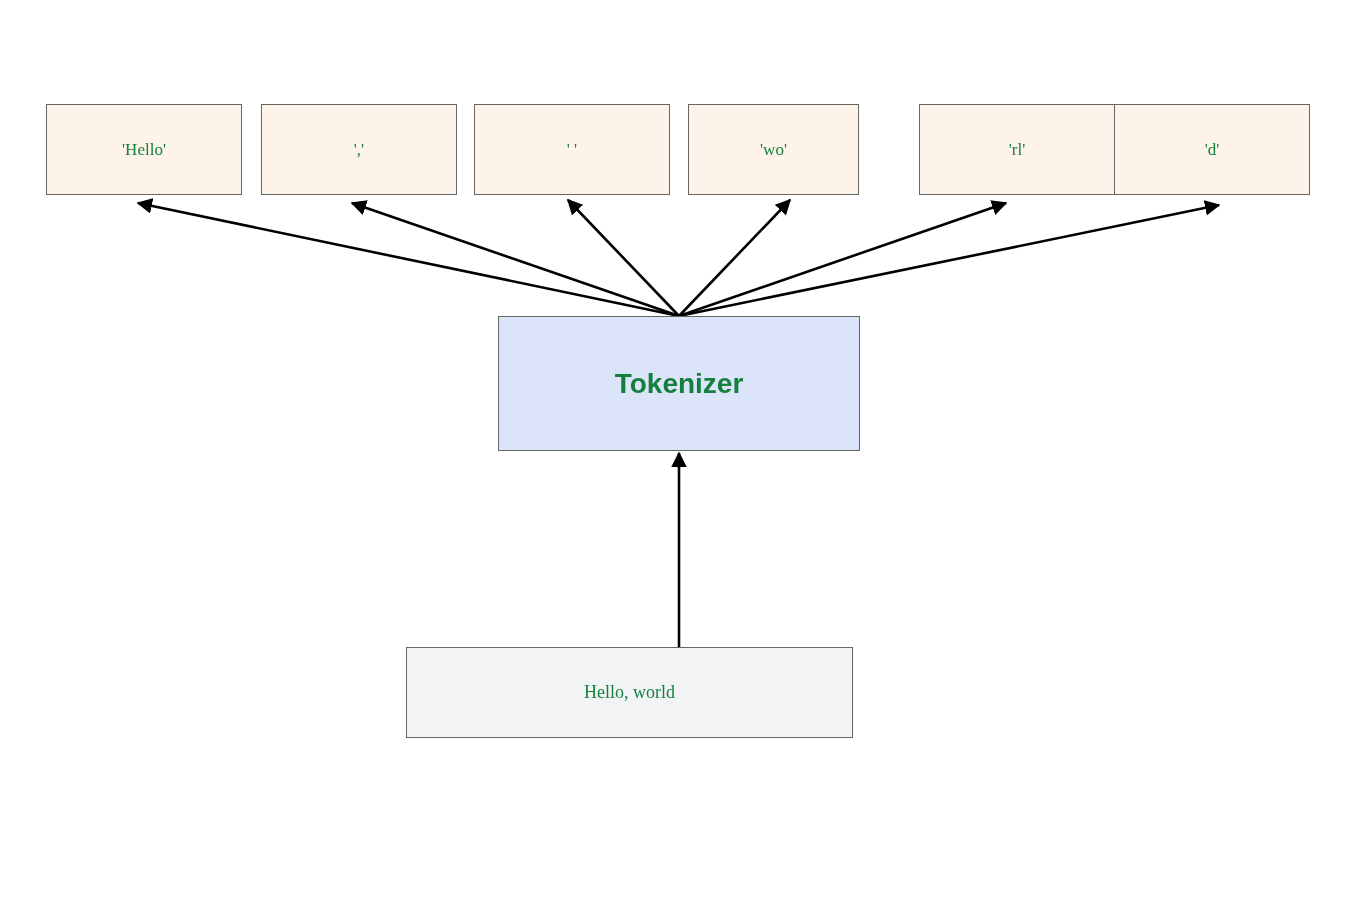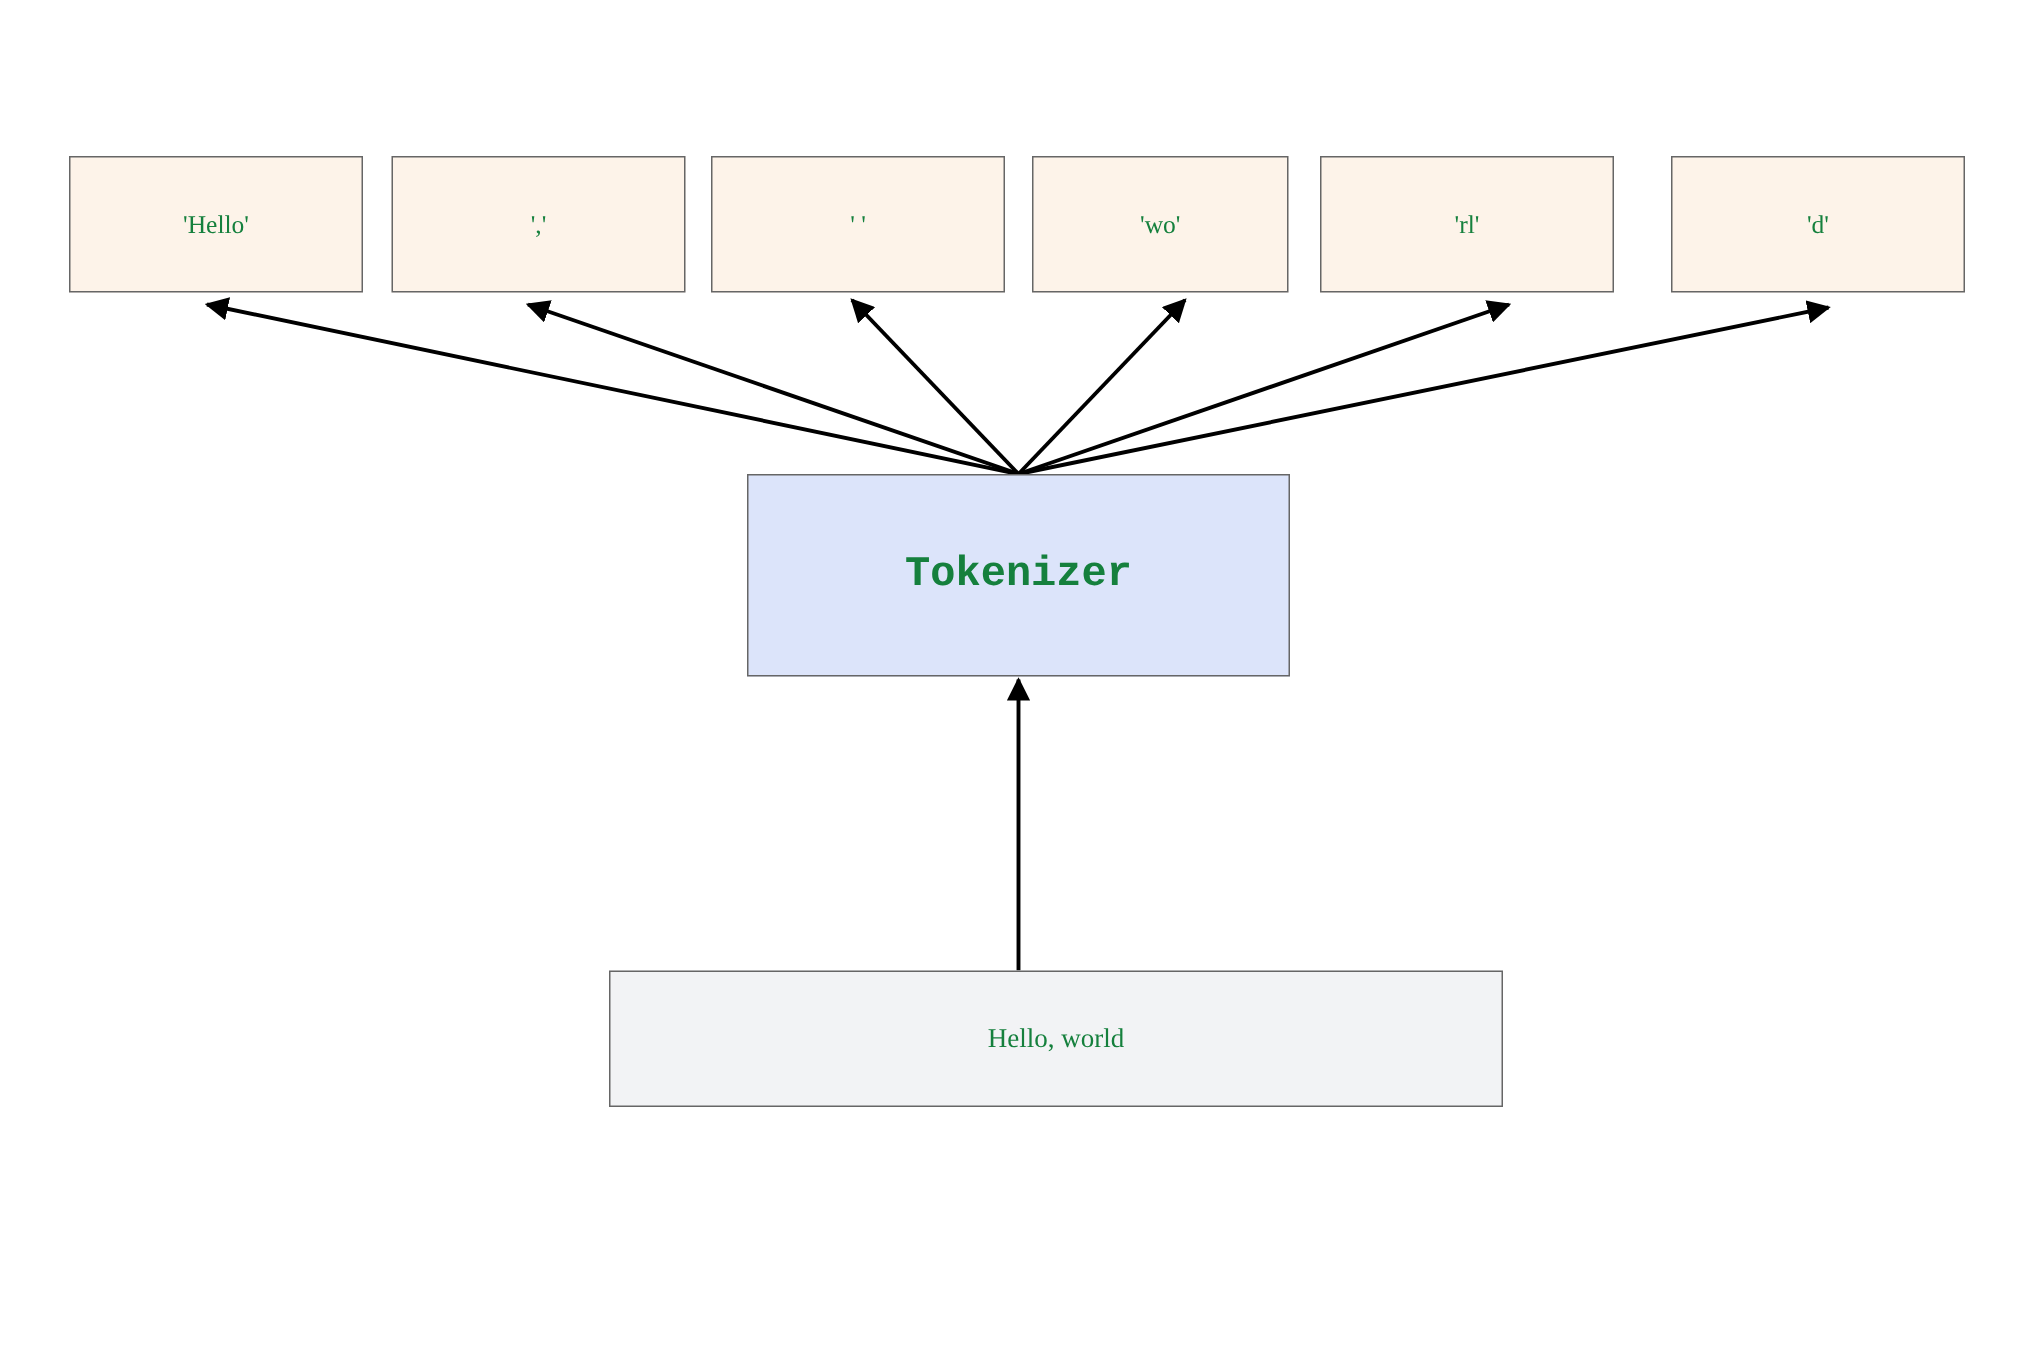--- a/index.html
+++ b/index.html
@@ -33,21 +33,21 @@
   }
   .token-box {
     background: #fdf3e9;
     font-size: 17px;
     font-family: "Liberation Serif", "DejaVu Serif", serif;
   }
   .tokenizer-box {
     background: #dce4fa;
     font-size: 28px;
     font-weight: bold;
-    font-family: Liberation Mono, monospace;
+    font-family: Liberation Sans, sans-serif;
   }
   .input-box {
     background: #f2f3f5;
     font-size: 18px;
     font-family: "Liberation Serif", "DejaVu Serif", serif;
   }
   .edge-layer {
     position: absolute;
     left: 0;
     top: 0;
@@ -88,29 +88,29 @@
       </div>
       <div class="node token-box" style="left: 261px; top: 104px; width: 196px; height: 91px;">
         <span class="token-label">','</span>
       </div>
       <div class="node token-box" style="left: 474px; top: 104px; width: 196px; height: 91px;">
         <span class="token-label">' '</span>
       </div>
       <div class="node token-box" style="left: 688px; top: 104px; width: 171px; height: 91px;">
         <span class="token-label">'wo'</span>
       </div>
-      <div class="node token-box" style="left: 880px; top: 104px; width: 196px; height: 91px;">
+      <div class="node token-box" style="left: 919px; top: 104px; width: 196px; height: 91px;">
         <span class="token-label">'rl'</span>
       </div>
       <div class="node token-box" style="left: 1114px; top: 104px; width: 196px; height: 91px;">
         <span class="token-label">'d'</span>
       </div>
     </div>
 
   <div class="node tokenizer-box" id="tokenizer-node" style="left: 498px; top: 316px; width: 362px; height: 135px;">
     <span>Tokenizer</span>
   </div>
 
-  <div class="node input-box" id="input-node" style="left: 406px; top: 647px; width: 596px; height: 91px;">
+  <div class="node input-box" id="input-node" style="left: 406px; top: 647px; width: 447px; height: 91px;">
     <span>Hello, world</span>
   </div>
 
 </div>
 
 </body></html>

